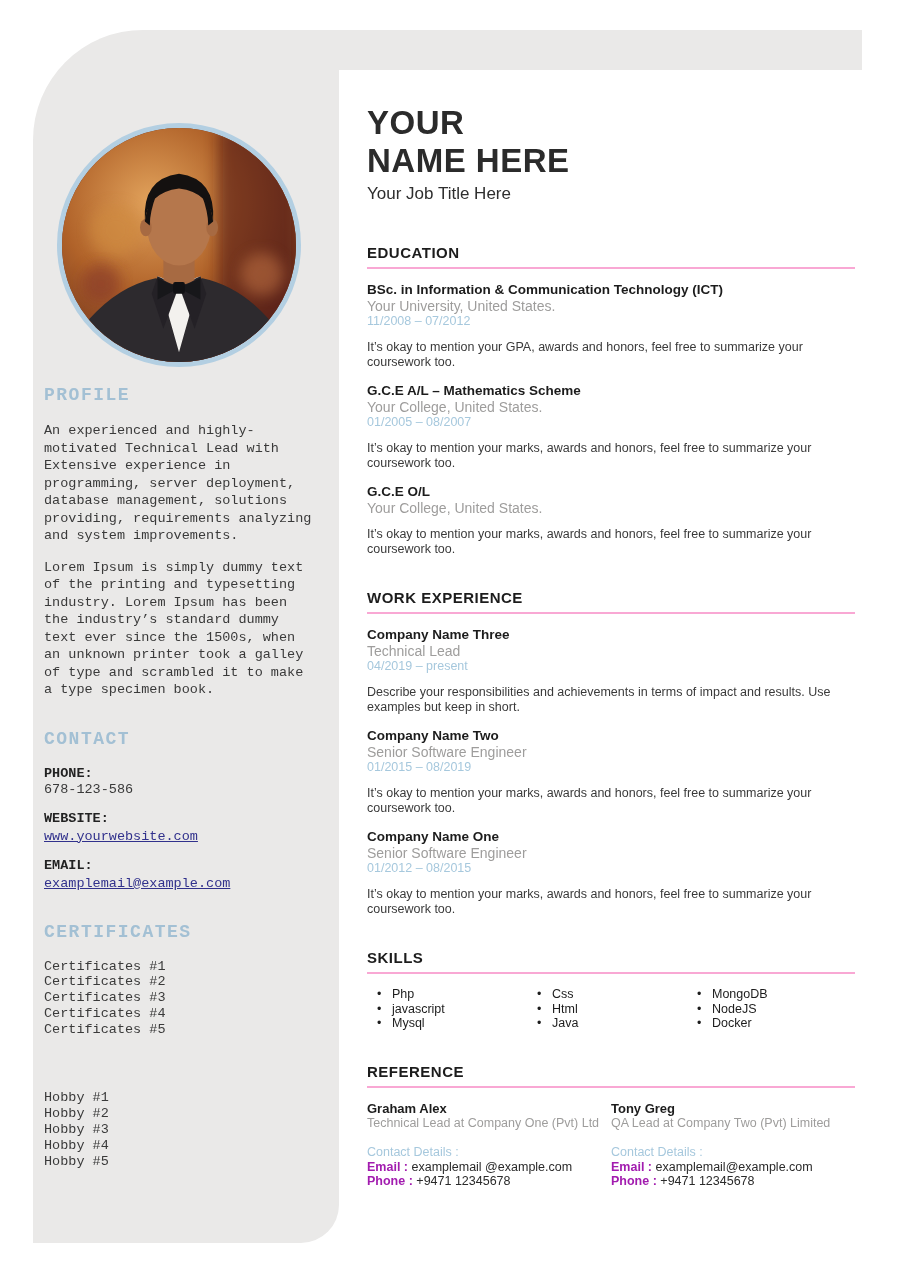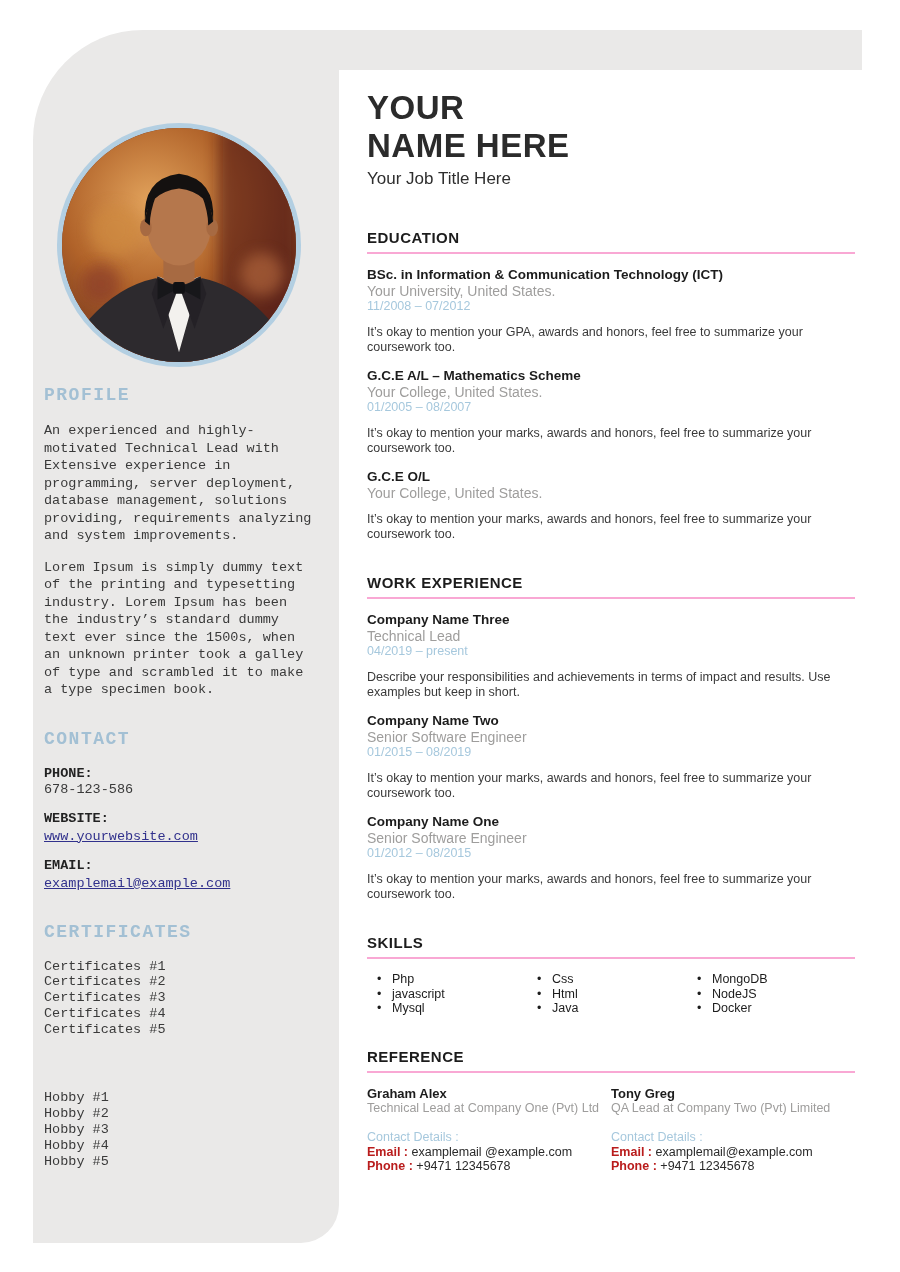--- a/index.html
+++ b/index.html
@@ -20,21 +20,21 @@
   .sb-section { margin-bottom:30px; }
   .sb-title { font-size:18px; font-weight:bold; letter-spacing:1.5px; color:#a3c0d4; margin-bottom:17px; }
   .sb-par { font-size:13.5px; line-height:17.5px; color:#3a3a3a; margin-bottom:14px; }
   .sb-contact-group { margin-bottom:13px; }
   .sb-label { font-size:13.5px; font-weight:bold; color:#222; line-height:16px; }
   .sb-value { font-size:13.5px; color:#3a3a3a; line-height:16px; }
   a.sb-link { font-size:13.5px; color:#31318c; text-decoration:underline; line-height:16px; }
   .sb-list-item { font-size:13.5px; color:#3a3a3a; line-height:15.8px; }
 
   
-  .main { position:absolute; left:367px; top:89px; width:488px; }
+  .main { position:absolute; left:367px; top:104px; width:488px; }
   .name1, .name2 { font-size:33px; line-height:38px; font-weight:600; color:#2b2b2b; letter-spacing:.5px; }
   .job-title { font-size:17px; color:#2e2e2e; margin-top:4px; }
 
   .section { margin-top:32px; }
   .sec-head { font-size:15px; font-weight:bold; color:#1c1c1c; letter-spacing:.5px;
               padding-bottom:6px; border-bottom:2px solid #f9a8d4; margin-bottom:13px; }
 
   .entry { margin-bottom:13px; }
   .e-title { font-size:13.5px; font-weight:bold; color:#1c1c1c; line-height:16px; }
   .e-sub   { font-size:14px; color:#9e9d9c; line-height:16px; }
@@ -45,21 +45,21 @@
   .sk-col { width:170px; }
   .sk-item { font-size:12.5px; color:#1c1c1c; line-height:14.5px; padding-left:17px; position:relative; }
   .sk-item::before { content:"•"; position:absolute; left:2px; color:#1c1c1c; }
 
   .ref-row { display:flex; }
   .ref-col { width:255px; }
   .r-name { font-size:13px; font-weight:bold; color:#1c1c1c; line-height:15px; }
   .r-role { font-size:12.5px; color:#9e9d9c; line-height:15px; }
   .r-cd   { font-size:12.5px; color:#a6c8dd; line-height:15px; margin-top:14px; }
   .r-line { font-size:12.5px; color:#2a2a2a; line-height:14.5px; }
-  .r-line b { color:#b91c1c; }
+  .r-line b { color:#a21caf; }
 
   .assurance { font-size:12.5px; color:#3a3a3a; line-height:15px; margin-top:24px; }
 </style>
 </head>
 <body>
 
 <div class="page">
 
   <div class="top-band"></div>
 

